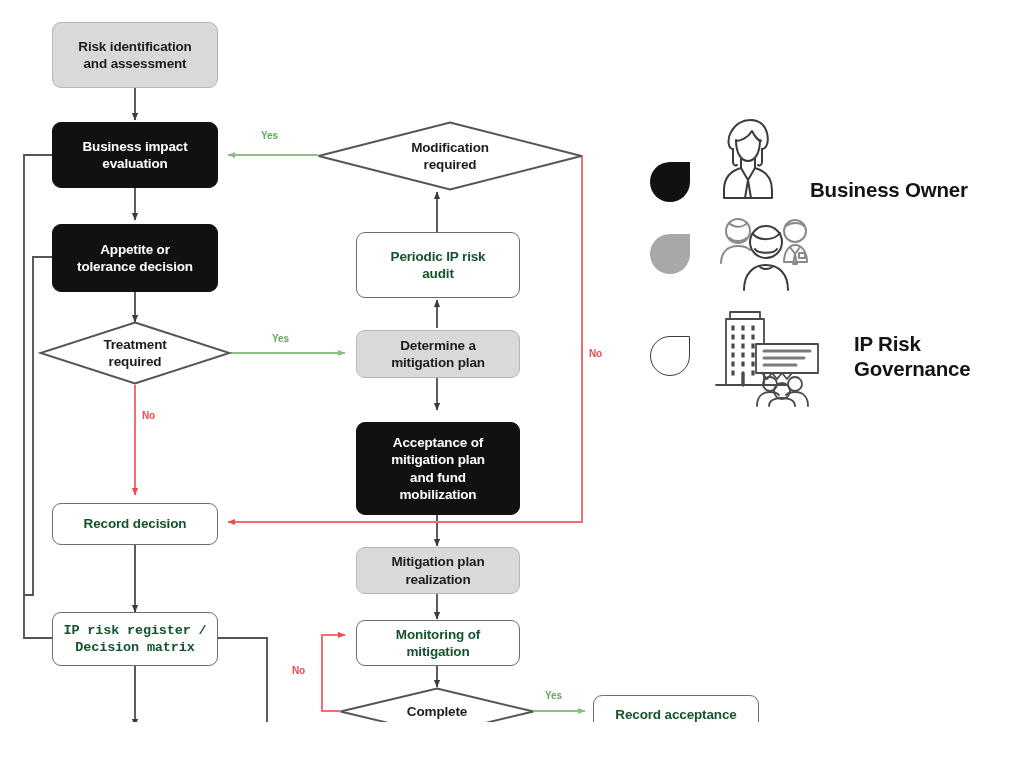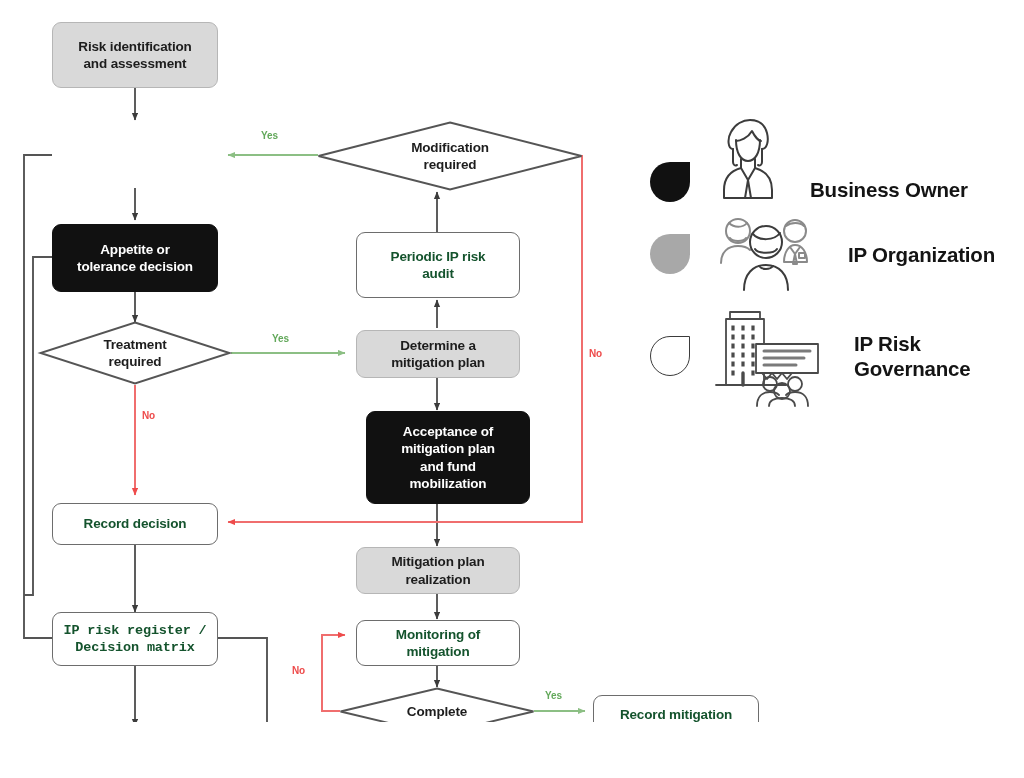--- a/index.html
+++ b/index.html
@@ -205,20 +205,25 @@
       <path d="M340,711 L322,711 L322,635 L345,635" marker-end="url(#ah-red)"></path>
     </g>
   </svg>
 
   <div class="node grey" style="left:52px; top:22px; width:166px; height:66px;">
     <span class="txt">
       Risk identification<br>and assessment
     </span>
   </div>
 
+  <div class="node black" style="left:52px; top:122px; width:166px; height:66px;">
+    <span class="txt">
+      Business impact<br>evaluation
+    </span>
+  </div>
 
   <div class="node black" style="left:52px; top:224px; width:166px; height:68px;">
     <span class="txt">
       Appetite or<br>tolerance decision
     </span>
   </div>
 
   <div class="diamond" style="left:39px; top:321px; width:192px; height:64px;">
     <svg width="192" height="64" viewBox="0 0 192 64">
       <polygon points="96,1.5 190.5,32 96,62.5 1.5,32" fill="#ffffff" stroke="#555555" stroke-width="1.9"></polygon>
@@ -256,21 +261,21 @@
       Periodic IP risk<br>audit
     </span>
   </div>
 
   <div class="node grey" style="left:356px; top:330px; width:164px; height:48px;">
     <span class="txt">
       Determine a<br>mitigation plan
     </span>
   </div>
 
-  <div class="node black" style="left:356px; top:411px; width:164px; height:93px;margin-left:10px;">
+  <div class="node black" style="left:356px; top:422px; width:164px; height:93px;">
     <span class="txt">
       Acceptance of<br>mitigation plan<br>and fund<br>mobilization
     </span>
   </div>
 
   <div class="node grey" style="left:356px; top:547px; width:164px; height:47px;">
     <span class="txt">
       Mitigation plan<br>realization
     </span>
   </div>
@@ -282,21 +287,21 @@
   </div>
 
   <div class="diamond" style="left:339px; top:687px; width:196px; height:49px;">
     <svg width="196" height="49" viewBox="0 0 196 49">
       <polygon points="98,1.5 194.5,24.5 98,47.5 1.5,24.5" fill="#ffffff" stroke="#555555" stroke-width="1.9"></polygon>
     </svg>
     <div class="dlabel">Complete</div>
   </div>
 
   <div class="node white" style="left:593px; top:695px; width:166px; height:39px;">
-    <span class="txt">Record mitigation</span>
+    <span class="txt">Record acceptance</span>
   </div>
 
   <div class="elabel yes" style="left:261px; top:130px;">Yes</div>
 
   <div class="elabel no" style="left:589px; top:348px;">No</div>
 
   <div class="elabel yes" style="left:272px; top:333px;">Yes</div>
 
   <div class="elabel no" style="left:142px; top:410px;">No</div>
 
@@ -354,21 +359,20 @@
 
           <g stroke="#3c3c3c">
             <circle cx="54" cy="28" r="16"></circle>
             <path d="M41 20 C47 27 62 27 68 19"></path>
             <path d="M43 35 C46 40 62 40 65 35"></path>
             <path d="M32 76 C32 60 41 51 54 51 C67 51 76 60 76 76"></path>
             <path d="M47 52 C50 56 58 56 61 52"></path>
           </g>
         </svg>
       </div>
-      <div class="legend-text">IP Organization</div>
     </div>
 
     <div class="legend-row" style="left:0px; top:220px;">
       <div class="swatch outline"></div>
       <div class="legend-pic">
         <svg width="116" height="104" viewBox="0 0 116 104" fill="none" stroke="#4a4a4a" stroke-width="1.8" stroke-linecap="round" stroke-linejoin="round">
 
           <path d="M18 8 L48 8 L48 15 L18 15 Z"></path>
 
           <path d="M14 15 L52 15 L52 81 L14 81 Z"></path>

